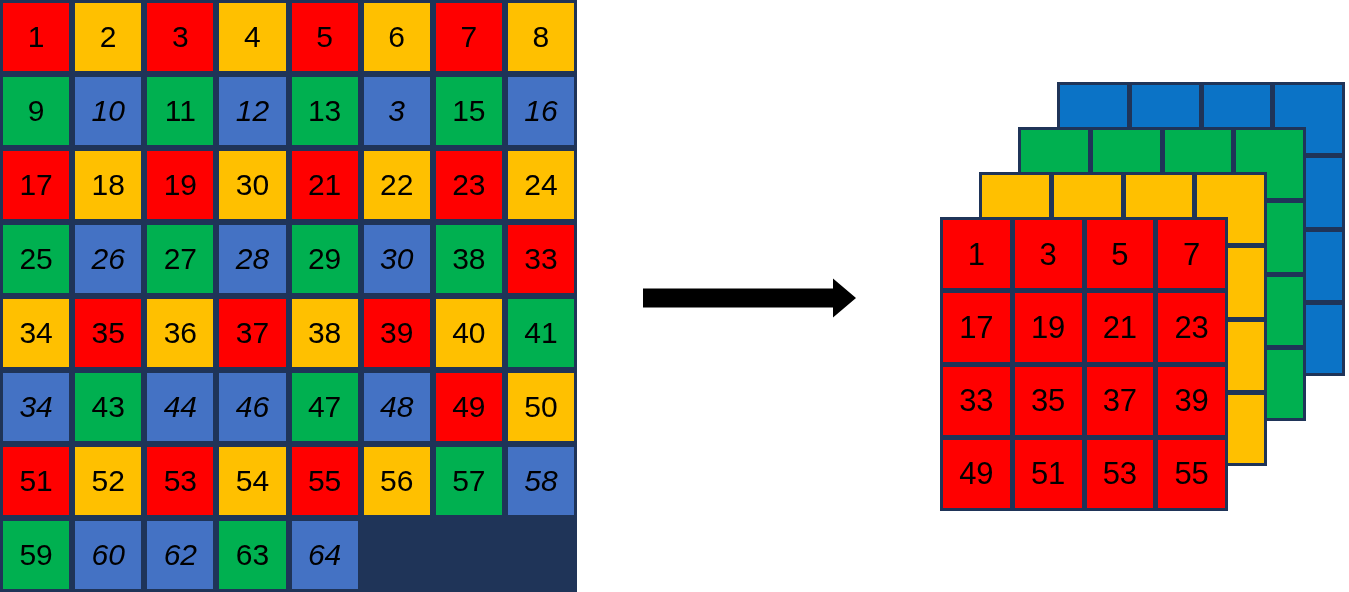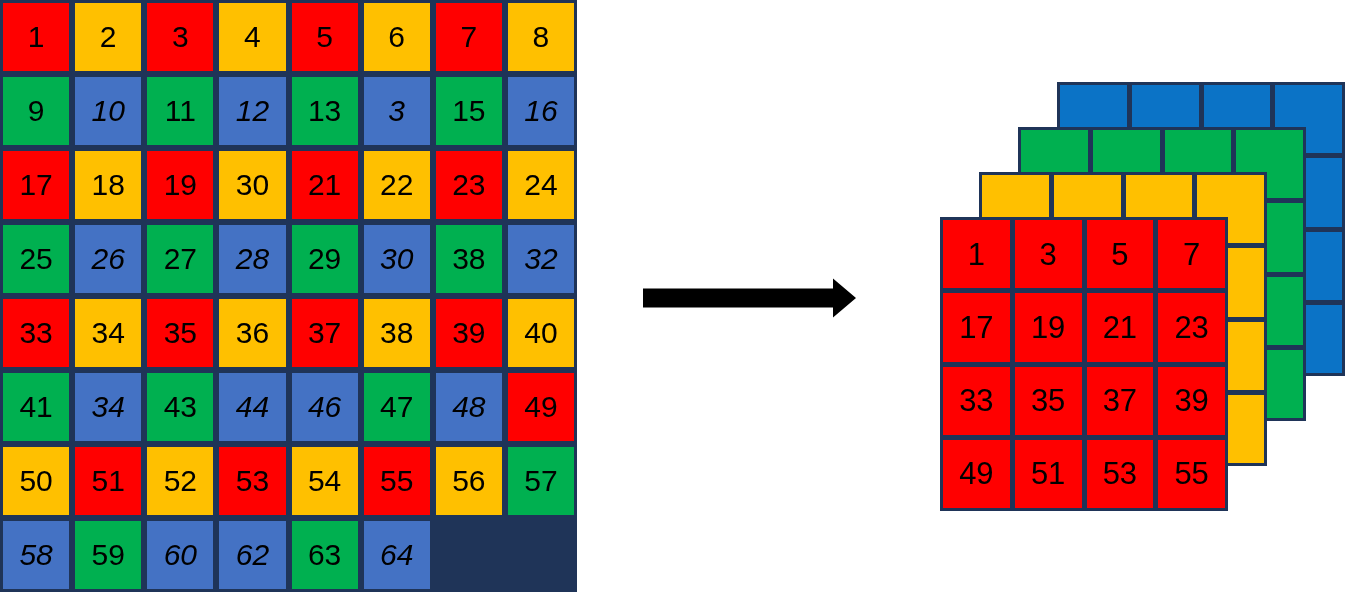--- a/index.html
+++ b/index.html
@@ -100,21 +100,20 @@
       <div class="cell c-yellow">22</div>
       <div class="cell c-red">23</div>
       <div class="cell c-yellow">24</div>
       <div class="cell c-green">25</div>
       <div class="cell c-blue">26</div>
       <div class="cell c-green">27</div>
       <div class="cell c-blue">28</div>
       <div class="cell c-green">29</div>
       <div class="cell c-blue">30</div>
       <div class="cell c-green">38</div>
-      <div class="cell c-blue">32</div>
       <div class="cell c-red">33</div>
       <div class="cell c-yellow">34</div>
       <div class="cell c-red">35</div>
       <div class="cell c-yellow">36</div>
       <div class="cell c-red">37</div>
       <div class="cell c-yellow">38</div>
       <div class="cell c-red">39</div>
       <div class="cell c-yellow">40</div>
       <div class="cell c-green">41</div>
       <div class="cell c-blue">34</div>

